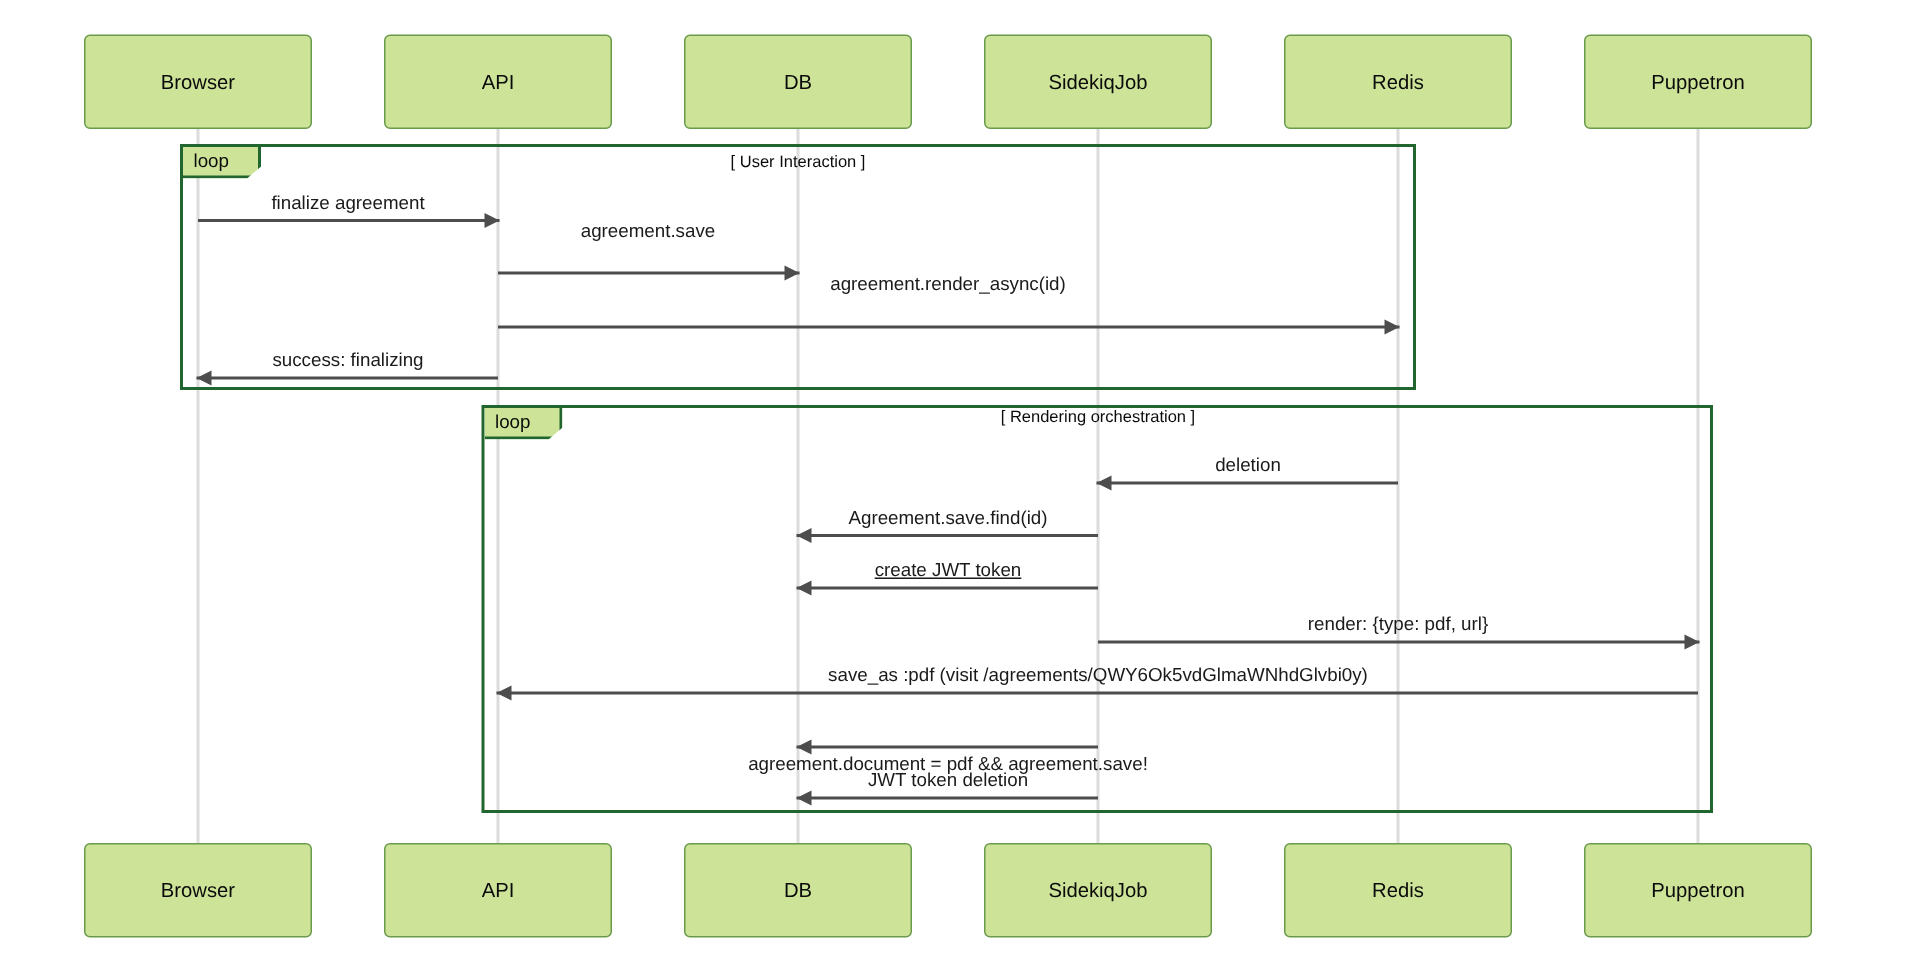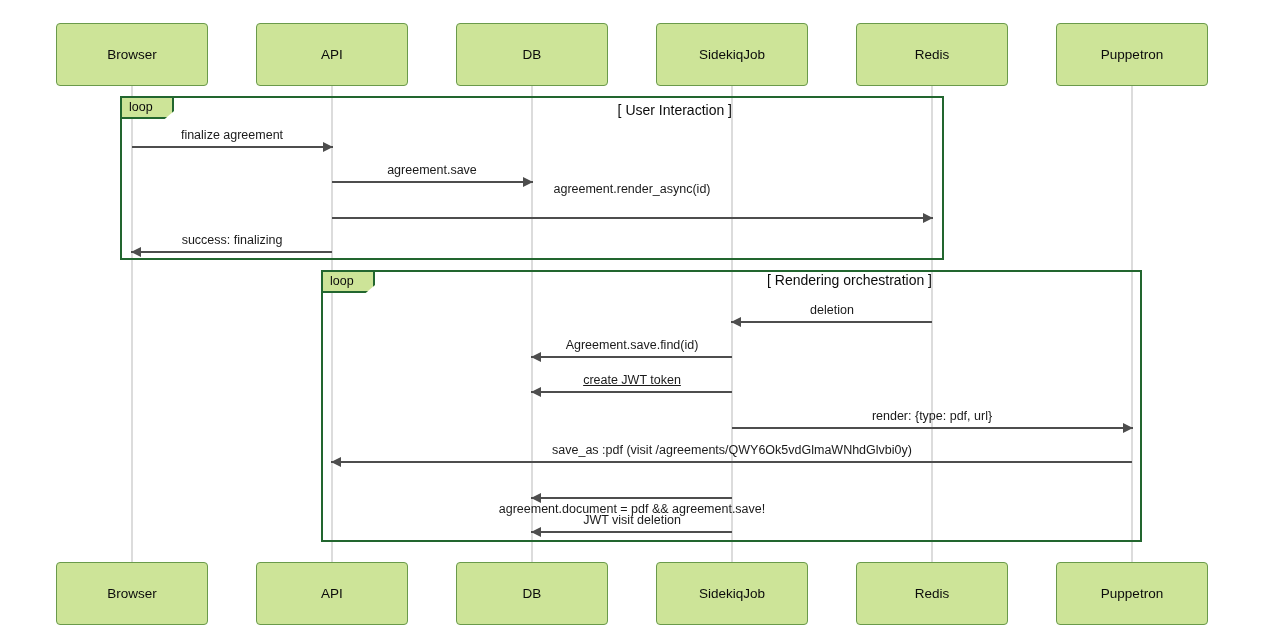--- a/index.html
+++ b/index.html
@@ -58,22 +58,22 @@
     line-height: 1;
     display: flex;
     align-items: center;
     padding-left: 7px;
     z-index: 4;
     clip-path: polygon(0 0, 100% 0, 100% 62%, 82% 100%, 0 100%);
   }
   .frag-title {
     position: absolute;
     color: #0b0b0b;
-    font-size: 14px;
-    text-align: right;
+    font-size: 11px;
+    text-align: center;
     z-index: 4;
     white-space: nowrap;
   }
   .msg-line {
     position: absolute;
     height: 2px;
     background: #4d4d4d;
     z-index: 5;
   }
   .arrow-head {
@@ -122,21 +122,21 @@
         <span>loop</span>
       </div>
       <div class="frag-title" style="left: 532px; top: 272px; width: 400px;">[ Rendering orchestration ]</div>
     </div>
   <div id="messages-layer">
       <div class="msg-line" style="left: 132px; top: 146px; width: 201px;"></div>
       <div class="arrow-head right" style="top: 142px; left: 323px;"></div>
       <div class="msg-label" style="left: -118px; top: 128px; width: 700px;">finalize agreement</div>
       <div class="msg-line" style="left: 332px; top: 181px; width: 201px;"></div>
       <div class="arrow-head right" style="top: 177px; left: 523px;"></div>
-      <div class="msg-label" style="left: 82px; top: 163px; width: 700px;">agreement.save</div>
+      <div class="msg-label" style="left: 82px; top: 147px; width: 700px;">agreement.save</div>
       <div class="msg-line" style="left: 332px; top: 217px; width: 601px;"></div>
       <div class="arrow-head right" style="top: 213px; left: 923px;"></div>
       <div class="msg-label" style="left: 282px; top: 182px; width: 700px;">agreement.render_async(id)</div>
       <div class="msg-line" style="left: 131px; top: 251px; width: 201px;"></div>
       <div class="arrow-head left" style="top: 247px; left: 131px;"></div>
       <div class="msg-label" style="left: -118px; top: 233px; width: 700px;">success: finalizing</div>
       <div class="msg-line" style="left: 731px; top: 321px; width: 201px;"></div>
       <div class="arrow-head left" style="top: 317px; left: 731px;"></div>
       <div class="msg-label" style="left: 482px; top: 303px; width: 700px;">deletion</div>
       <div class="msg-line" style="left: 531px; top: 356px; width: 201px;"></div>
@@ -149,21 +149,21 @@
       <div class="arrow-head right" style="top: 423px; left: 1123px;"></div>
       <div class="msg-label" style="left: 582px; top: 409px; width: 700px;">render: {type: pdf, url}</div>
       <div class="msg-line" style="left: 331px; top: 461px; width: 801px;"></div>
       <div class="arrow-head left" style="top: 457px; left: 331px;"></div>
       <div class="msg-label" style="left: 382px; top: 443px; width: 700px;">save_as :pdf (visit /agreements/QWY6Ok5vdGlmaWNhdGlvbi0y)</div>
       <div class="msg-line" style="left: 531px; top: 497px; width: 201px;"></div>
       <div class="arrow-head left" style="top: 493px; left: 531px;"></div>
       <div class="msg-label" style="left: 282px; top: 502px; width: 700px;">agreement.document = pdf &amp;&amp; agreement.save!</div>
       <div class="msg-line" style="left: 531px; top: 531px; width: 201px;"></div>
       <div class="arrow-head left" style="top: 527px; left: 531px;"></div>
-      <div class="msg-label" style="left: 282px; top: 513px; width: 700px;">JWT visit deletion</div>
+      <div class="msg-label" style="left: 282px; top: 513px; width: 700px;">JWT token deletion</div>
     </div>
   <div id="participants-layer">
       <div class="participant-box" style="left: 56px; top: 23px; width: 152px; height: 63px;">
         <span>Browser</span>
       </div>
       <div class="participant-box" style="left: 56px; top: 562px; width: 152px; height: 63px;">
         <span>Browser</span>
       </div>
       <div class="participant-box" style="left: 256px; top: 23px; width: 152px; height: 63px;">
         <span>API</span>

